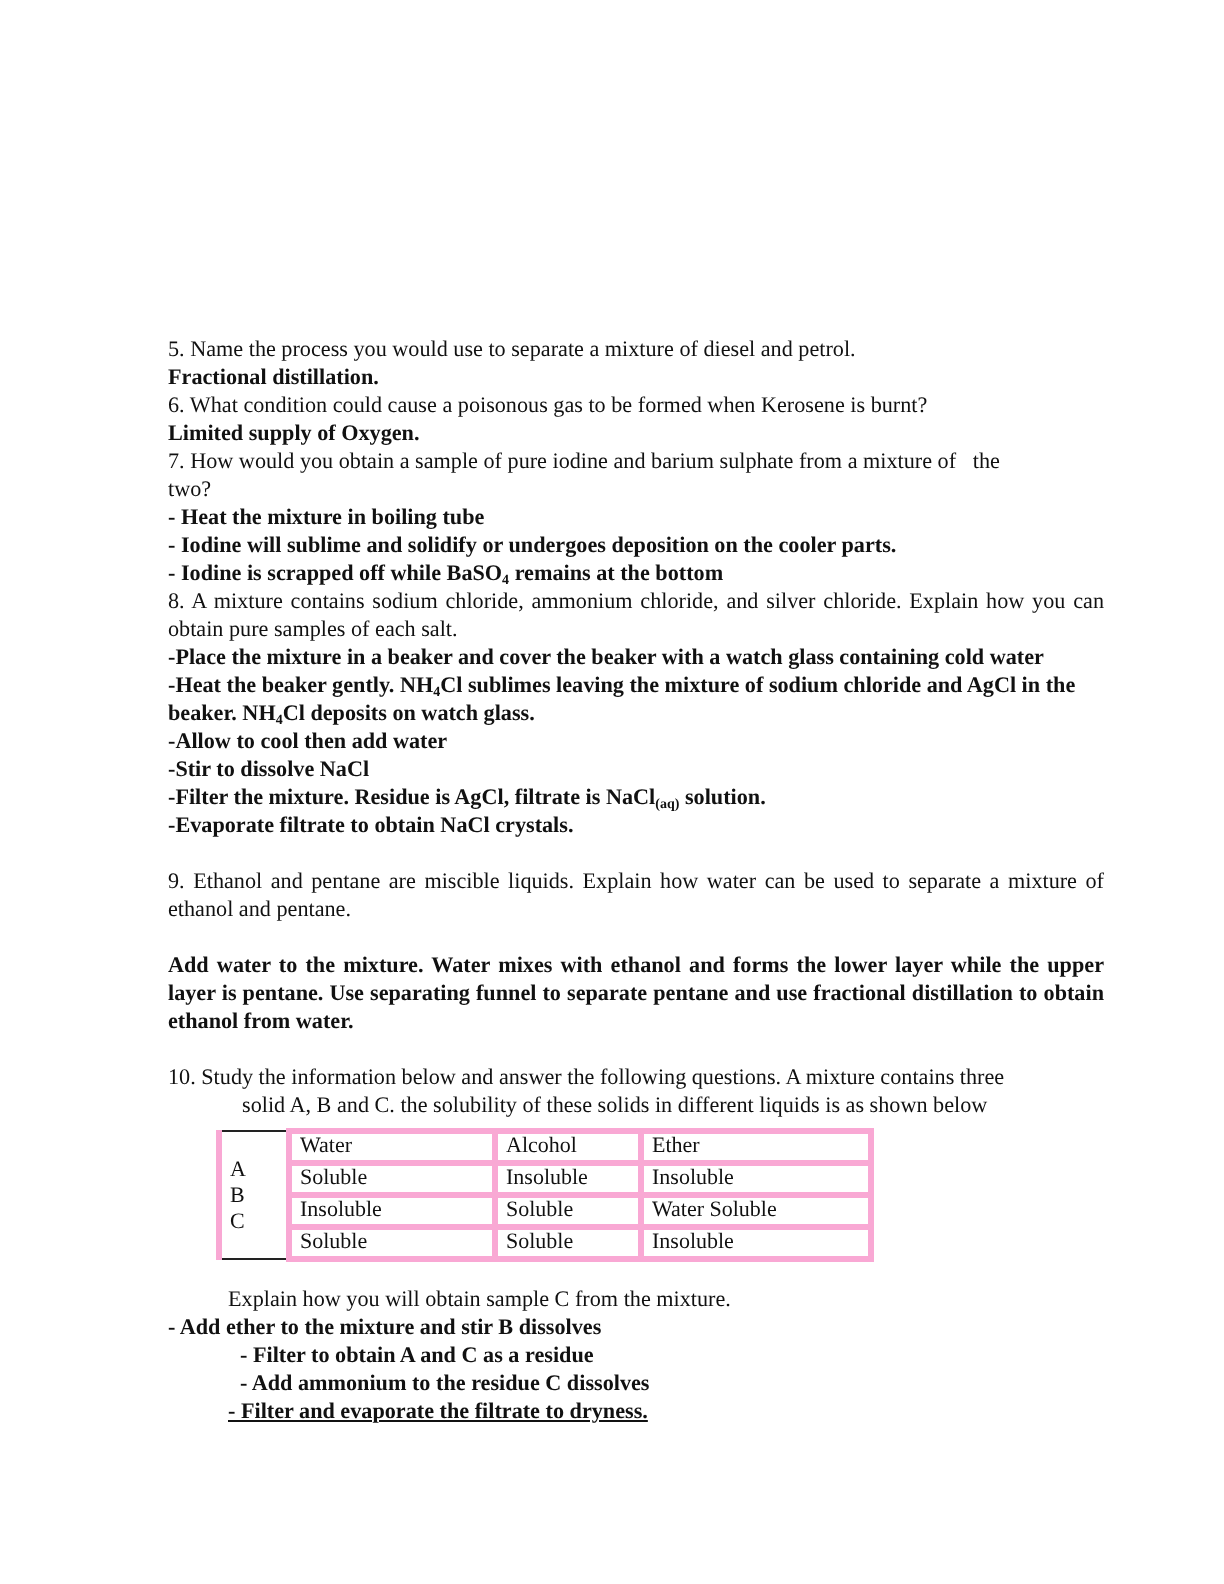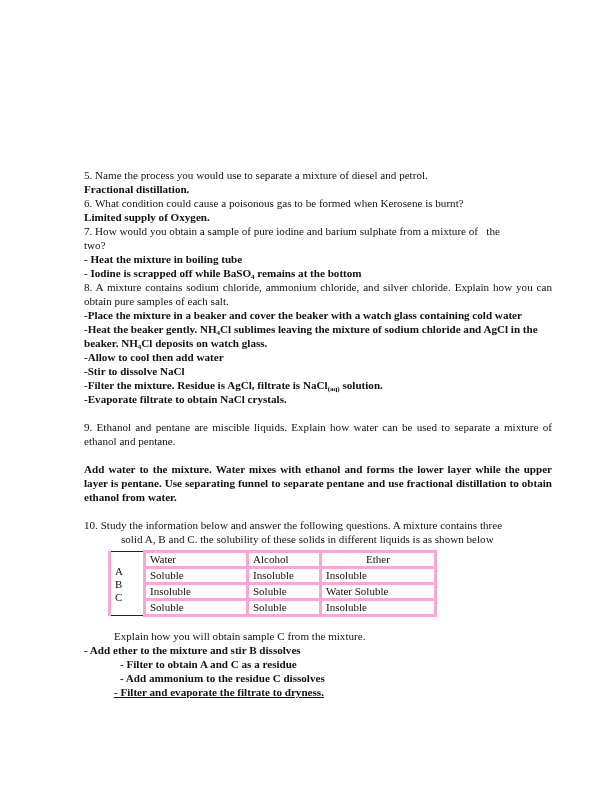--- a/index.html
+++ b/index.html
@@ -12,38 +12,39 @@
   .just { text-align: justify; text-align-last: left; white-space: normal; }
   .gap { height: 14px; }
   .gap2 { height: 12px; }
   sub { font-size: 7px; line-height: 0; vertical-align: -2px; }
   .ind1 { padding-left: 37px; }
   table.sol { border-collapse: collapse; margin: 4px 0 0 24px; font-size: 11px; line-height: 13px; }
   table.sol td { border: 3px solid #f9a8d4; padding: 0 4px; vertical-align: top; }
   table.sol td.c0 { width: 24px; padding-left: 4px; }
   table.sol td.c1 { width: 92px; }
   table.sol td.c2 { width: 62px; }
-  table.sol td.c3 { width: 104px; text-align: center; }
+  table.sol td.c3 { width: 104px; }
   table.sol td.lab { border-top: 1px solid #222; border-bottom: 1px solid #222; padding-top: 13px; }
   .lab span { display: block; }
 </style>
 </head>
 <body>
 
 <div class="page">
 
   <span class="line">5. Name the process you would use to separate a mixture of diesel and petrol.</span>
   <span class="line b">Fractional distillation.</span>
 
   <span class="line">6. What condition could cause a poisonous gas to be formed when Kerosene is burnt?</span>
   <span class="line b">Limited supply of Oxygen.</span>
 
   <span class="line" style="white-space:pre;">7. How would you obtain a sample of pure iodine and barium sulphate from a mixture of   the</span>
   <span class="line">two?</span>
   <span class="line b">- Heat the mixture in boiling tube</span>
+  <span class="line b">- Iodine will sublime and solidify or undergoes deposition on the cooler parts.</span>
   <span class="line b"><span>- Iodine is scrapped off while BaSO</span><sub>4</sub><span> remains at the bottom</span></span>
 
   <span class="line just">8. A mixture contains sodium chloride, ammonium chloride, and silver chloride. Explain how you can obtain pure samples of each salt.</span>
   <span class="line b just" style="text-align:left;">-Place the mixture in a beaker and cover the beaker with a watch glass containing cold water</span>
   <span class="line b just" style="text-align:left;"><span>-Heat the beaker gently. NH</span><sub>4</sub><span>Cl sublimes leaving the mixture of sodium chloride and AgCl in the beaker. NH</span><sub>4</sub><span>Cl deposits on watch glass.</span></span>
   <span class="line b">-Allow to cool then add water</span>
   <span class="line b">-Stir to dissolve NaCl</span>
   <span class="line b"><span>-Filter the mixture. Residue is AgCl, filtrate is NaCl</span><sub>(aq)</sub><span> solution.</span></span>
   <span class="line b">-Evaporate filtrate to obtain NaCl crystals.</span>
 

